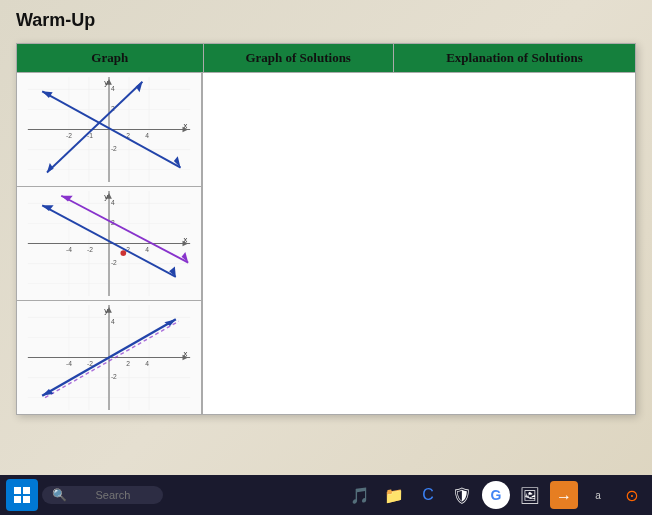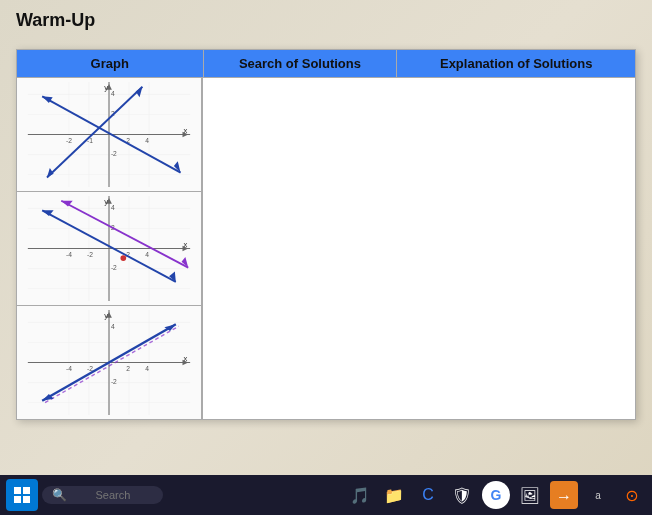--- a/index.html
+++ b/index.html
@@ -24,21 +24,21 @@
       left: 0;
       right: 0;
       bottom: 40px;
       padding: 10px 16px 8px 16px;
     }
 
     .page-title {
       font-size: 18px;
       font-weight: bold;
       color: #111;
-      margin-bottom: 18px;
+      margin-bottom: 12px;
     }
 
     .page-subtitle {
       font-size: 12px;
       color: #222;
       margin-bottom: 8px;
     }
 
     .main-table {
       background: white;
@@ -58,27 +58,28 @@
       flex: 1;
       border-right: 1px solid #aaa;
     }
 
     .col-explanation {
       flex: 1;
       margin-left: 20px;
     }
 
     .header-cell {
-      background: #3b82f6;
+      background: #15803d;
       text-align: center;
       padding: 6px 4px;
       font-size: 13px;
       font-weight: bold;
       color: #111;
       border-bottom: 1px solid #aaa;
+      font-family: Liberation Serif, serif;
     }
 
     .table-row {
       display: flex;
       border-bottom: 1px solid #aaa;
     }
 
     .table-row:last-child {
       border-bottom: none;
     }
@@ -211,21 +212,21 @@
 
 <div class="page-bg"></div>
 
 <div class="content-area">
   <div class="page-title">Warm-Up</div>
 
   <table class="main-table" style="width:100%;border-collapse:collapse;">
     <thead>
       <tr>
         <th class="header-cell col-graph" style="width:185px;border-right:1px solid #aaa;">Graph</th>
-        <th class="header-cell col-solutions" style="border-right:1px solid #aaa;">Search of Solutions</th>
+        <th class="header-cell col-solutions" style="border-right:1px solid #aaa;">Graph of Solutions</th>
         <th class="header-cell col-explanation">Explanation of Solutions</th>
       </tr>
     </thead>
     <tbody>
 
       <tr class="table-row">
         <td class="graph-cell" style="width:185px;border-right:1px solid #aaa;padding:4px;background:#fafafa;vertical-align:middle;">
 
           <svg class="graph-svg" viewBox="0 0 170 110">
 

